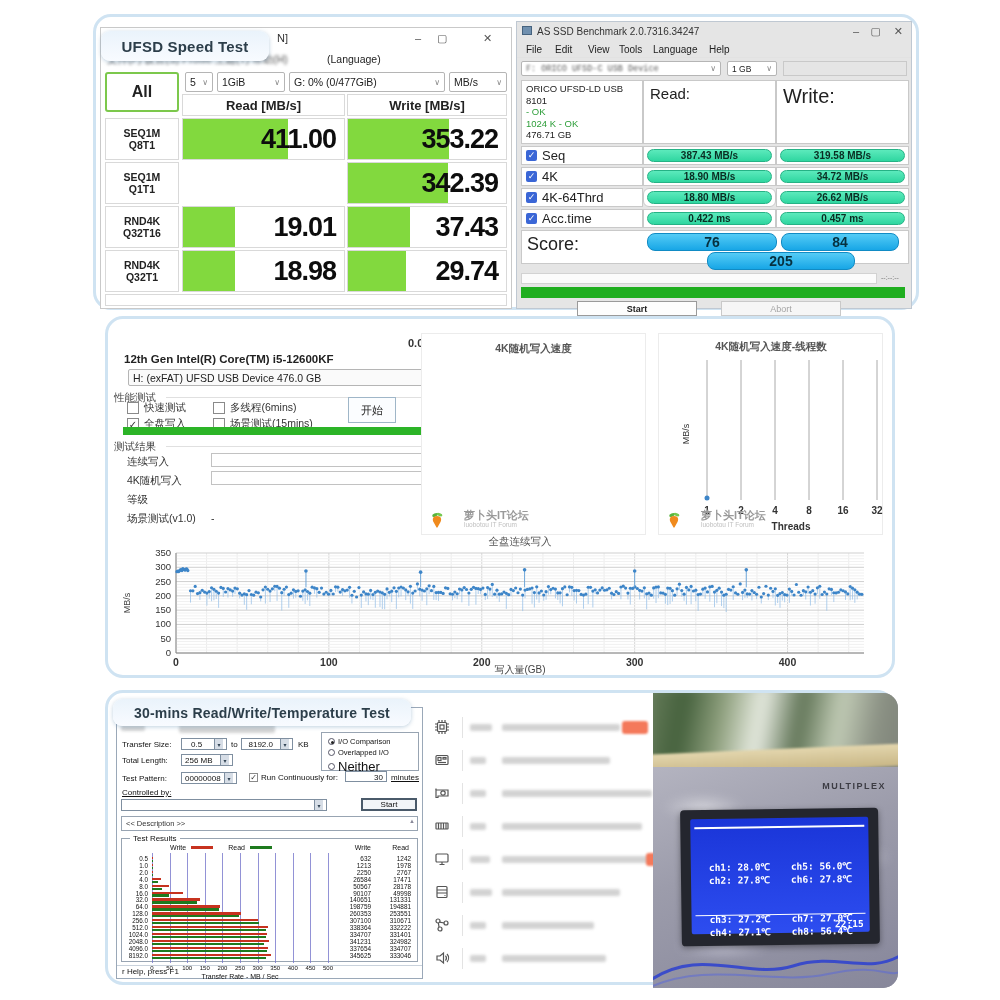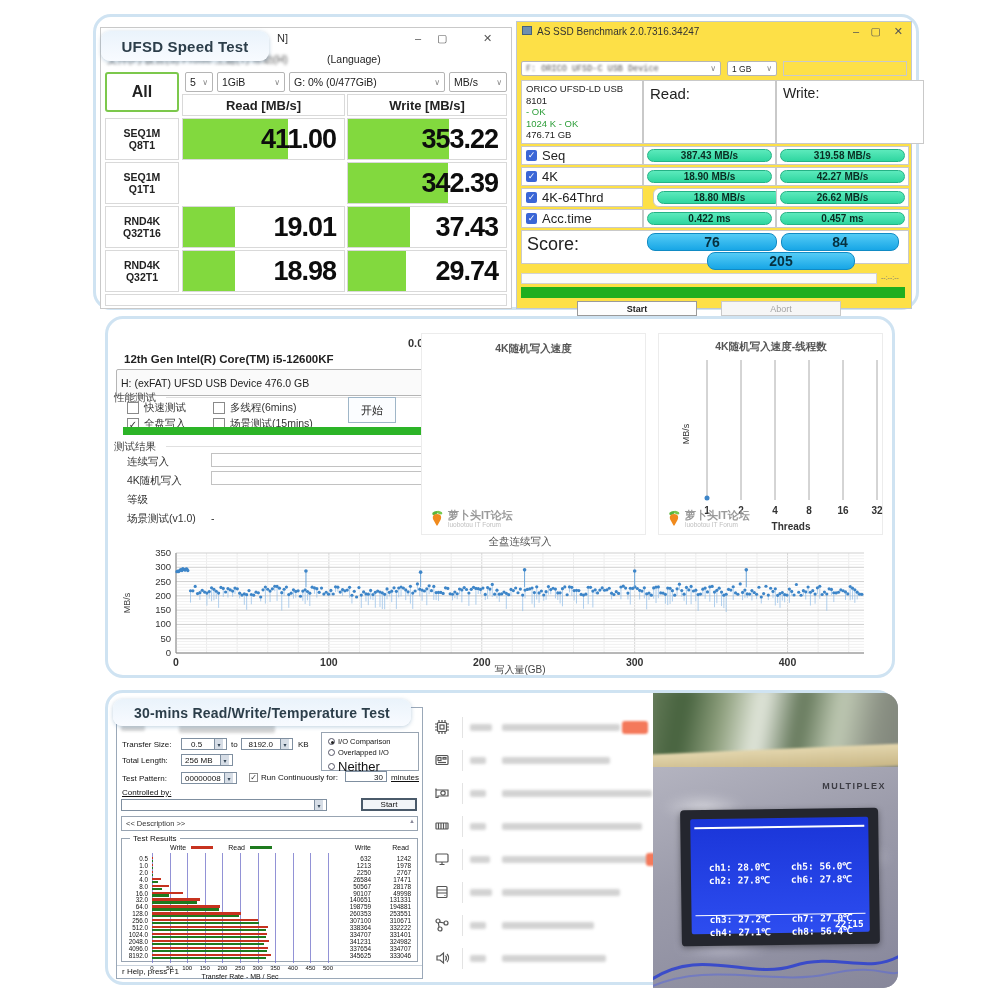--- a/index.html
+++ b/index.html
@@ -27,38 +27,38 @@
                 font-weight:700; font-size:16px; display:flex; align-items:center; justify-content:center; border-radius:3px; }
   .cdm-header { position:absolute; height:22px; border:1px solid #d9d9d9; display:flex; align-items:center; justify-content:center;
                 font-weight:700; font-size:13px; background:#fff; }
   .cdm-cell { position:absolute; height:42px; border:1px solid #d9d9d9; background:#fff; overflow:hidden; }
   .cdm-label { display:flex; flex-direction:column; align-items:center; justify-content:center; font-weight:700; font-size:10.5px; line-height:12px; }
   .gbar { position:absolute; left:0; top:0; bottom:0; background:#82d93e; }
   .cdm-num { position:absolute; right:8px; top:0; bottom:0; display:flex; align-items:center; font-weight:700; font-size:27px; letter-spacing:-1px; color:#0d0d0d; z-index:2; }
   .wctl { color:#555; font-size:11px; }
 
   
-  .asd { position:absolute; left:420px; top:4px; width:396px; height:288px; background:#fde047; border:1px solid #bfc8d2; font-size:10px;padding-left:24px; }
+  .asd { position:absolute; left:420px; top:4px; width:396px; height:288px; background:#e5e5e5; border:1px solid #bfc8d2; font-size:10px;padding-left:24px; }
   .asd-cell { position:absolute; border:1px solid #c9c9c9; background:#fff; }
   .pill { position:absolute; left:3px; right:3px; top:2px; bottom:2px; border-radius:7px;
           background:linear-gradient(#5ceabc,#2fd6a0); border:1px solid #25b285;
           display:flex; align-items:center; justify-content:center; font-weight:700; font-size:10px; color:#0a2c22; }
   .spill { position:absolute; border-radius:8px; background:linear-gradient(#55ccf6,#17a6e6); border:1px solid #118bc4;
            display:flex; align-items:center; justify-content:center; font-weight:700; font-size:14px; color:#06303f; }
   .bluechk { display:inline-block; width:11px; height:11px; background:#3a66d6; border-radius:2px; color:#fff; font-size:9px;
              line-height:11px; text-align:center; margin-right:5px; flex:none; }
   .okgreen { color:#2e9e3a; }
 
   
   .field { position:absolute; background:#fff; border:1px solid #c2c2c2; }
   .chk { display:inline-block; width:12px; height:12px; border:1px solid #8a8a8a; background:#fff; margin-right:5px;
          font-size:10px; line-height:11px; text-align:center; color:#333; flex:none; }
   .cnlabel { font-size:10.5px; color:#333; display:flex; align-items:center; white-space:nowrap; }
   .chart-panel { position:absolute; width:225px; height:202px; background:#fff; border:1px solid #ececec; }
-  .wm { position:absolute; left:8px; bottom:6px; display:flex; align-items:flex-start; gap:4px; }
+  .wm { position:absolute; left:8px; bottom:6px; display:flex; align-items:flex-end; gap:20px; }
   .wm .cn { font-weight:700; font-size:11px; color:#9a9a9a; line-height:11px; }
   .wm .en { font-size:6.5px; color:#c0c0c0; }
 
   
   .atto { position:absolute; left:8px; top:14px; width:307px; height:272px; background:#fff; border:1px solid #9aa8b8; font-size:8px; color:#111; }
   .a-combo { position:absolute; border:1px solid #7f8fa0; background:#fff; height:12px; display:flex; align-items:center; padding:0 3px; font-size:8px; }
   .a-combo .dd { margin-left:auto; width:9px; background:#d6dde6; border-left:1px solid #7f8fa0; height:100%;
                  display:flex; align-items:center; justify-content:center; font-size:6px; color:#345; }
   .a-label { position:absolute; font-size:8px; white-space:nowrap; }
   .gbox { position:absolute; border:1px solid #98a4b2; }
@@ -171,39 +171,47 @@
     </div>
 
     <div class="asd">
       <div class="abs" style="left:0; top:0; right:0; height:20px;">
         <span class="abs" style="left:5px; top:4px; width:10px; height:9px; background:#6f8fae; border:1px solid #45627e;"></span>
         <span class="abs" style="left:20px; top:4px; font-size:10px; color:#333;">AS SSD Benchmark 2.0.7316.34247</span>
         <span class="abs wctl" style="right:52px; top:3px;">–</span>
         <span class="abs wctl" style="right:30px; top:3px;">▢</span>
         <span class="abs wctl" style="right:8px; top:3px;">✕</span>
       </div>
+      <div class="abs" style="left:0; top:20px; right:0; height:16px; border-bottom:1px solid #e2e2e2;">
+        <span class="abs" style="left:9px; top:2px;">File</span>
+        <span class="abs" style="left:38px; top:2px;">Edit</span>
+        <span class="abs" style="left:71px; top:2px;">View</span>
+        <span class="abs" style="left:102px; top:2px;">Tools</span>
+        <span class="abs" style="left:136px; top:2px;">Language</span>
+        <span class="abs" style="left:192px; top:2px;">Help</span>
+      </div>
       <div class="combo" style="left:4px; top:39px; width:200px; height:15px; font-size:8.5px;">
           <span class="blurtext" style="filter:blur(.9px);font-family:Liberation Mono, monospace;">F: ORICO UFSD-C USB Device</span>
           <span class="chev">∨</span>
         </div>
       <div class="combo" style="left:210px; top:39px; width:50px; height:15px; font-size:8.5px;">
           <span>1 GB</span>
           <span class="chev">∨</span>
         </div>
       <div class="abs" style="left:266px; top:39px; width:124px; height:15px; border:1px solid #c9c9c9;"></div>
 
       <div class="asd-cell" style="left:4px; top:58px; width:122px; height:64px; font-size:9.5px; line-height:11.5px; padding:2px 4px;">
         <div>ORICO UFSD-LD  USB</div>
         <div>8101</div>
         <div class="okgreen">- OK</div>
         <div class="okgreen">1024 K - OK</div>
         <div>476.71 GB</div>
       </div>
       <div class="asd-cell" style="left:126px; top:58px; width:133px; height:64px; font-size:15px; padding:4px 6px;"><span>Read:</span></div>
-      <div class="asd-cell" style="left:259px; top:58px; width:148px; height:64px; font-size:14px; padding:4px 6px;"><span>Write:</span></div>
+      <div class="asd-cell" style="left:259px; top:58px; width:133px; height:64px; font-size:20px; padding:4px 6px;"><span>Write:</span></div>
 
       <div class="asd-cell cnrow" style="left:4px; top:124px; width:122px; height:19px; display:flex; align-items:center; padding-left:4px; font-size:13px;">
           <span class="bluechk">✓</span>
           <span>Seq</span>
         </div>
       <div class="asd-cell" style="left:4px; top:145px; width:122px; height:19px; display:flex; align-items:center; padding-left:4px; font-size:13px;">
           <span class="bluechk">✓</span>
           <span>4K</span>
         </div>
       <div class="asd-cell" style="left:4px; top:166px; width:122px; height:19px; display:flex; align-items:center; padding-left:4px; font-size:13px;">
@@ -218,23 +226,23 @@
       <div class="asd-cell" style="left:126px; top:124px; width:133px; height:19px;">
           <div class="pill">387.43 MB/s</div>
         </div>
       <div class="asd-cell" style="left:259px; top:124px; width:133px; height:19px;">
           <div class="pill">319.58 MB/s</div>
         </div>
       <div class="asd-cell" style="left:126px; top:145px; width:133px; height:19px;">
           <div class="pill">18.90 MB/s</div>
         </div>
       <div class="asd-cell" style="left:259px; top:145px; width:133px; height:19px;">
-          <div class="pill">42.27 MB/s</div>
-        </div>
-      <div class="asd-cell" style="left:136px; top:166px; width:133px; height:19px;border-radius:6px;">
+          <div class="pill">34.72 MB/s</div>
+        </div>
+      <div class="asd-cell" style="left:126px; top:166px; width:133px; height:19px;border-radius:6px;">
           <div class="pill">18.80 MB/s</div>
         </div>
       <div class="asd-cell" style="left:259px; top:166px; width:133px; height:19px;">
           <div class="pill">26.62 MB/s</div>
         </div>
       <div class="asd-cell" style="left:126px; top:187px; width:133px; height:19px;">
           <div class="pill">0.422 ms</div>
         </div>
       <div class="asd-cell" style="left:259px; top:187px; width:133px; height:19px;">
           <div class="pill">0.457 ms</div>
@@ -255,21 +263,21 @@
     </div>
 
     <div class="badge" style="left:5px; top:14px; width:168px; height:30px; font-size:15px;">UFSD Speed Test</div>
   </div>
 
   <div class="card" style="left:105px; top:316px; width:790px; height:362px;">
 
     <span class="abs" style="left:300px; top:18px; font-size:11px; font-weight:700; color:#333;">0.0.19044</span>
     <span class="abs" style="left:16px; top:34px; font-size:11.5px; font-weight:700; color:#222;">12th Gen Intel(R) Core(TM) i5-12600KF</span>
 
-    <div class="combo" style="left:8px; top:50px; width:375px; height:27px; font-size:10.5px; background:#fafafa;">
+    <div class="combo" style="left:20px; top:50px; width:375px; height:17px; font-size:10.5px; background:#fafafa;">
         <span>H:  (exFAT)   UFSD  USB Device 476.0 GB</span>
         <span class="chev">∨</span>
       </div>
 
     <span class="abs" style="left:6px; top:72px; font-size:10.5px; color:#444;">性能测试</span>
     <div class="abs" style="left:58px; top:78px; width:330px; height:1px; background:#e0e0e0;"></div>
 
     <div class="cnlabel abs" style="left:19px; top:82px;">
         <span class="chk"></span>
         <span>快速测试</span>

